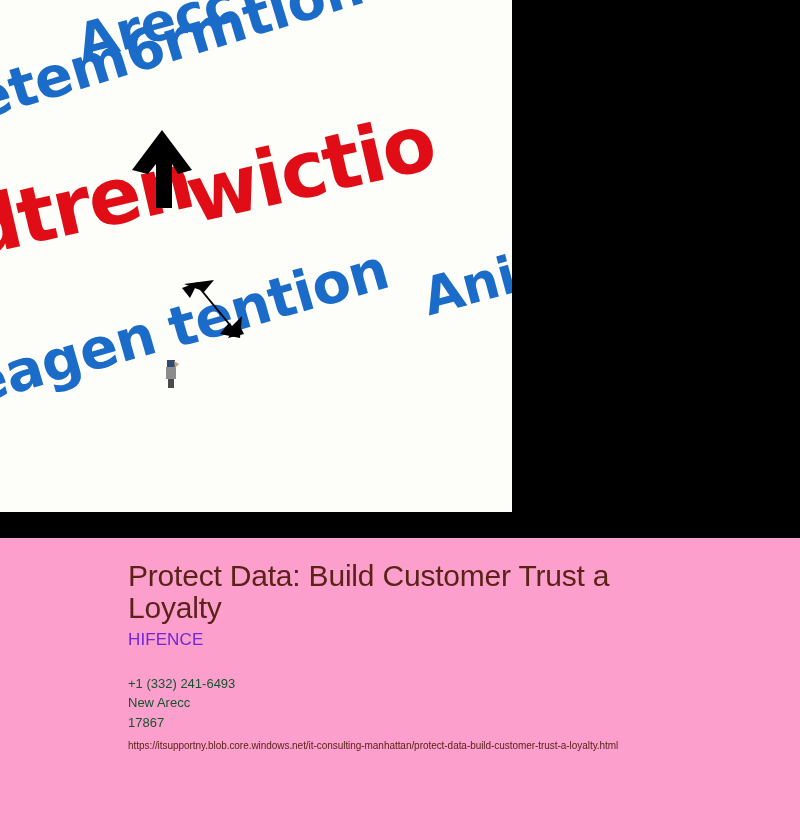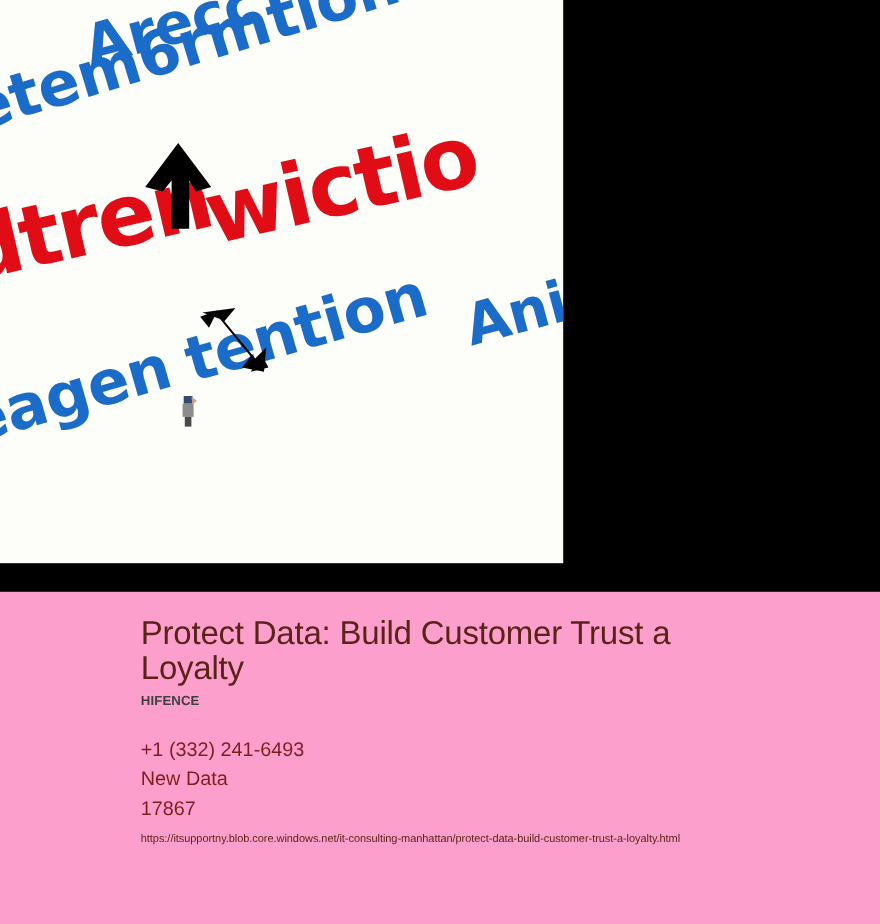--- a/index.html
+++ b/index.html
@@ -137,33 +137,33 @@
     font-size: 30px;
     font-weight: 400;
     line-height: 1.06;
     color: #5a2318;
     max-width: 560px;
     letter-spacing: -0.2px;
   }
 
   #brand-name {
     margin: 6px 0 0 0;
-    font-size: 12px;
-    font-weight: 700;
-    color: #404040;
+    font-size: 17px;
+    font-weight: 400;
+    color: #6d28d9;
     letter-spacing: 0.1px;
   }
 
   #contact-block {
     margin-top: 24px;
   }
   .contact-line {
-    font-size: 18px;
+    font-size: 13px;
     line-height: 1.52;
-    color: #7f1d1d;
+    color: #14532d;
   }
 
   #source-url {
     margin-top: 7px;
     font-size: 10px;
     color: #5a2318;
     letter-spacing: -0.05px;
     text-decoration: none;
     display: block;
     word-break: break-all;
@@ -216,21 +216,21 @@
   </div>
 
   <div id="info-panel">
 
     <h1 id="page-title">Protect Data: Build Customer Trust a Loyalty</h1>
 
     <div id="brand-name">HIFENCE</div>
 
     <div id="contact-block">
       <div class="contact-line">+1 (332) 241-6493</div>
-      <div class="contact-line">New Data</div>
+      <div class="contact-line">New Arecc</div>
       <div class="contact-line">17867</div>
 
       <a id="source-url" href="#">https://itsupportny.blob.core.windows.net/it-consulting-manhattan/protect-data-build-customer-trust-a-loyalty.html</a>
     </div>
 
   </div>
 
 </div>
 
 </body></html>

